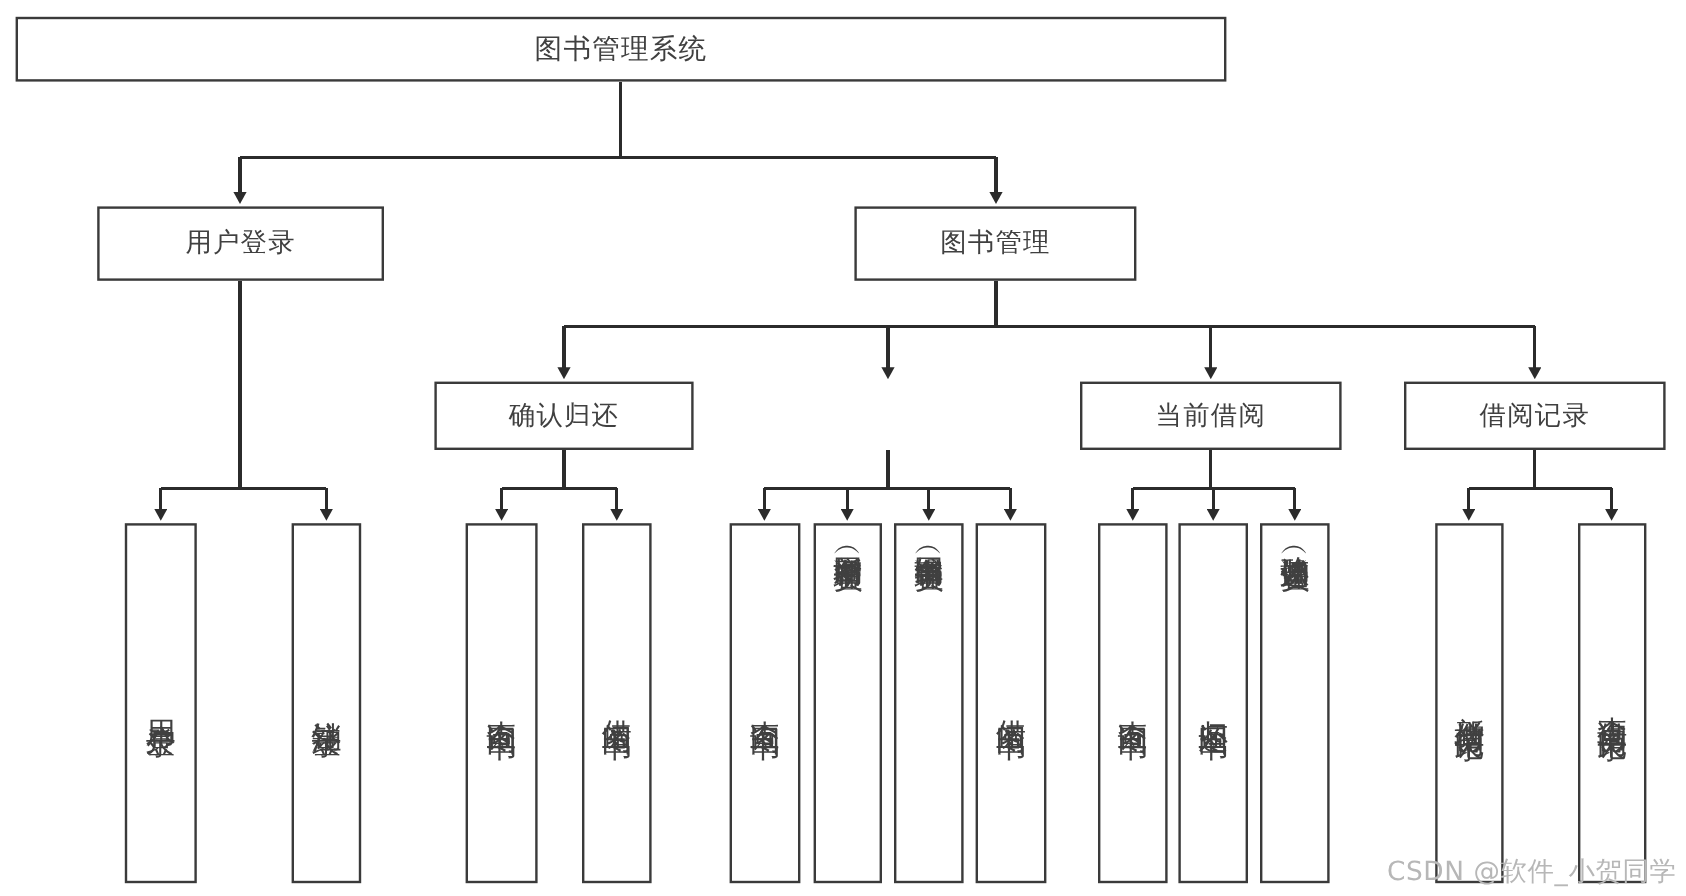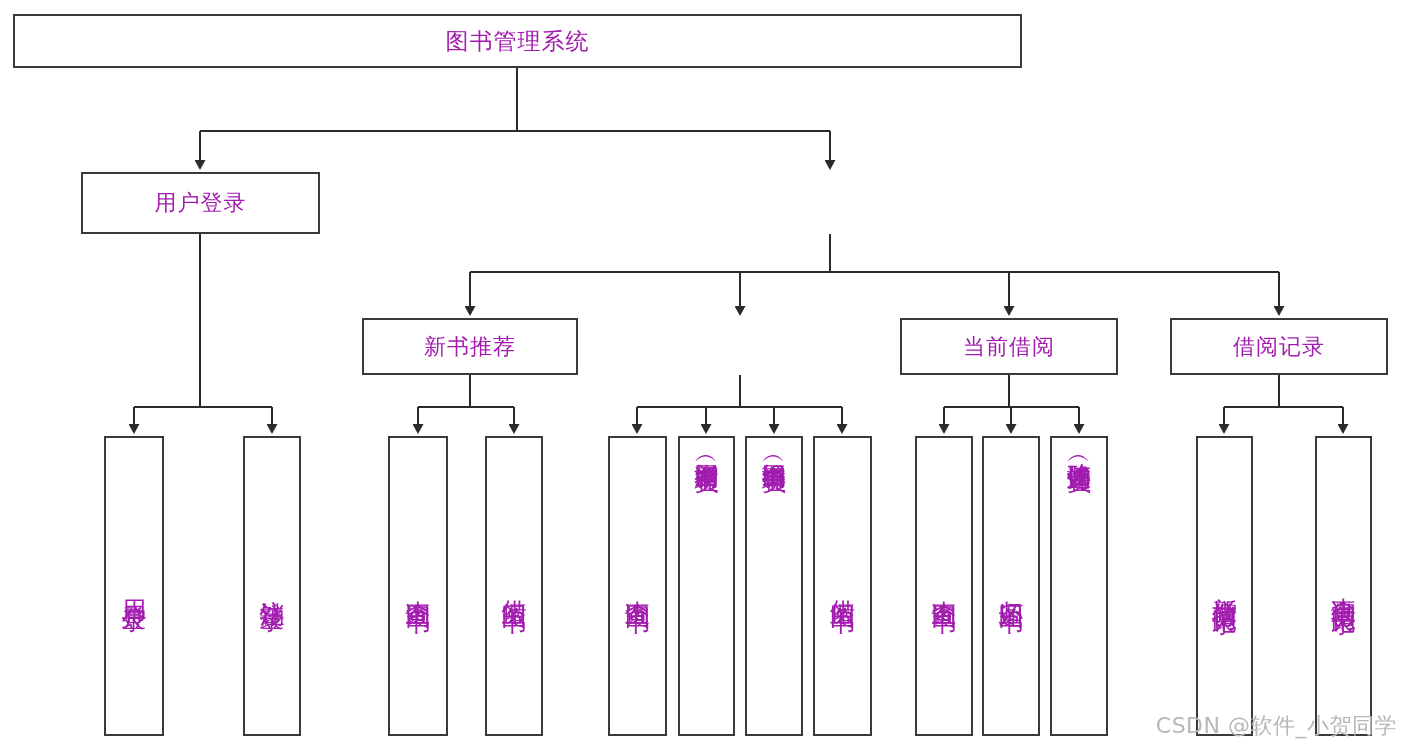--- a/index.html
+++ b/index.html
@@ -27,21 +27,21 @@
     pointer-events: none;
   }
   .node {
     position: absolute;
     box-sizing: border-box;
     background: #ffffff;
     border: 2px solid #3a3a3a;
     display: flex;
     align-items: center;
     justify-content: center;
-    color: #a21caf;
+    color: #404040;
   }
   .node .label {
     display: block;
     text-align: center;
     line-height: 1.25;
   }
   
   .node.horiz .label {
     writing-mode: horizontal-tb;
     font-size: 22px;
@@ -138,23 +138,26 @@
     </g>
   </svg>
 
   <div class="node horiz root" id="node-root" style="left: 13px; top: 14px; width: 1009px; height: 54px;">
     <span class="label">图书管理系统</span>
   </div>
 
   <div class="node horiz" id="node-user-login" style="left: 81px; top: 172px; width: 239px; height: 62px;">
     <span class="label">用户登录</span>
   </div>
+  <div class="node horiz" id="node-book-manage" style="left: 712px; top: 172px; width: 235px; height: 62px;">
+    <span class="label">图书管理</span>
+  </div>
 
   <div class="node horiz" id="node-new-book-rec" style="left: 362px; top: 318px; width: 216px; height: 57px;">
-    <span class="label">新书推荐</span>
+    <span class="label">确认归还</span>
   </div>
   <div class="node horiz" id="node-borrow-record" style="left: 1170px; top: 318px; width: 218px; height: 57px;">
     <span class="label">借阅记录</span>
   </div>
   <div class="node horiz" id="node-current-borrow" style="left: 900px; top: 318px; width: 218px; height: 57px;">
     <span class="label">当前借阅</span>
   </div>
 
   <div class="node vert center" id="node-leaf-0" style="left: 104px; top: 436px; width: 60px; height: 300px;">
     <span class="label">用户登录</span>

